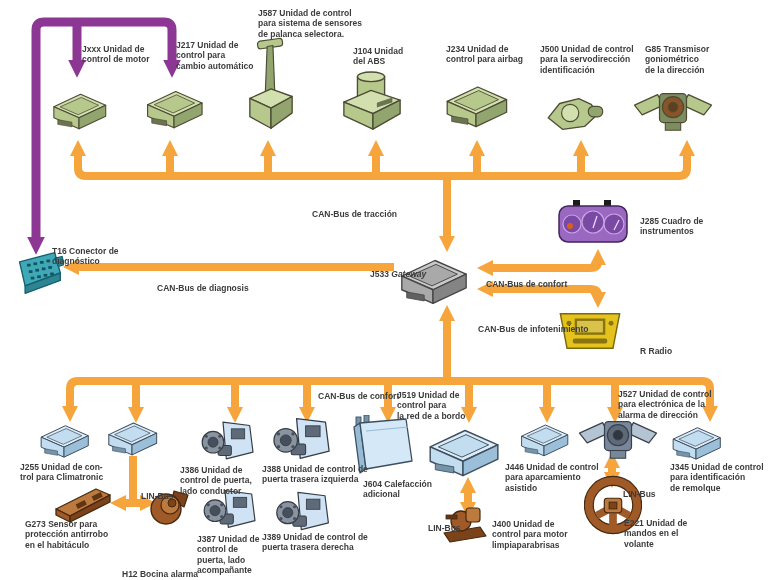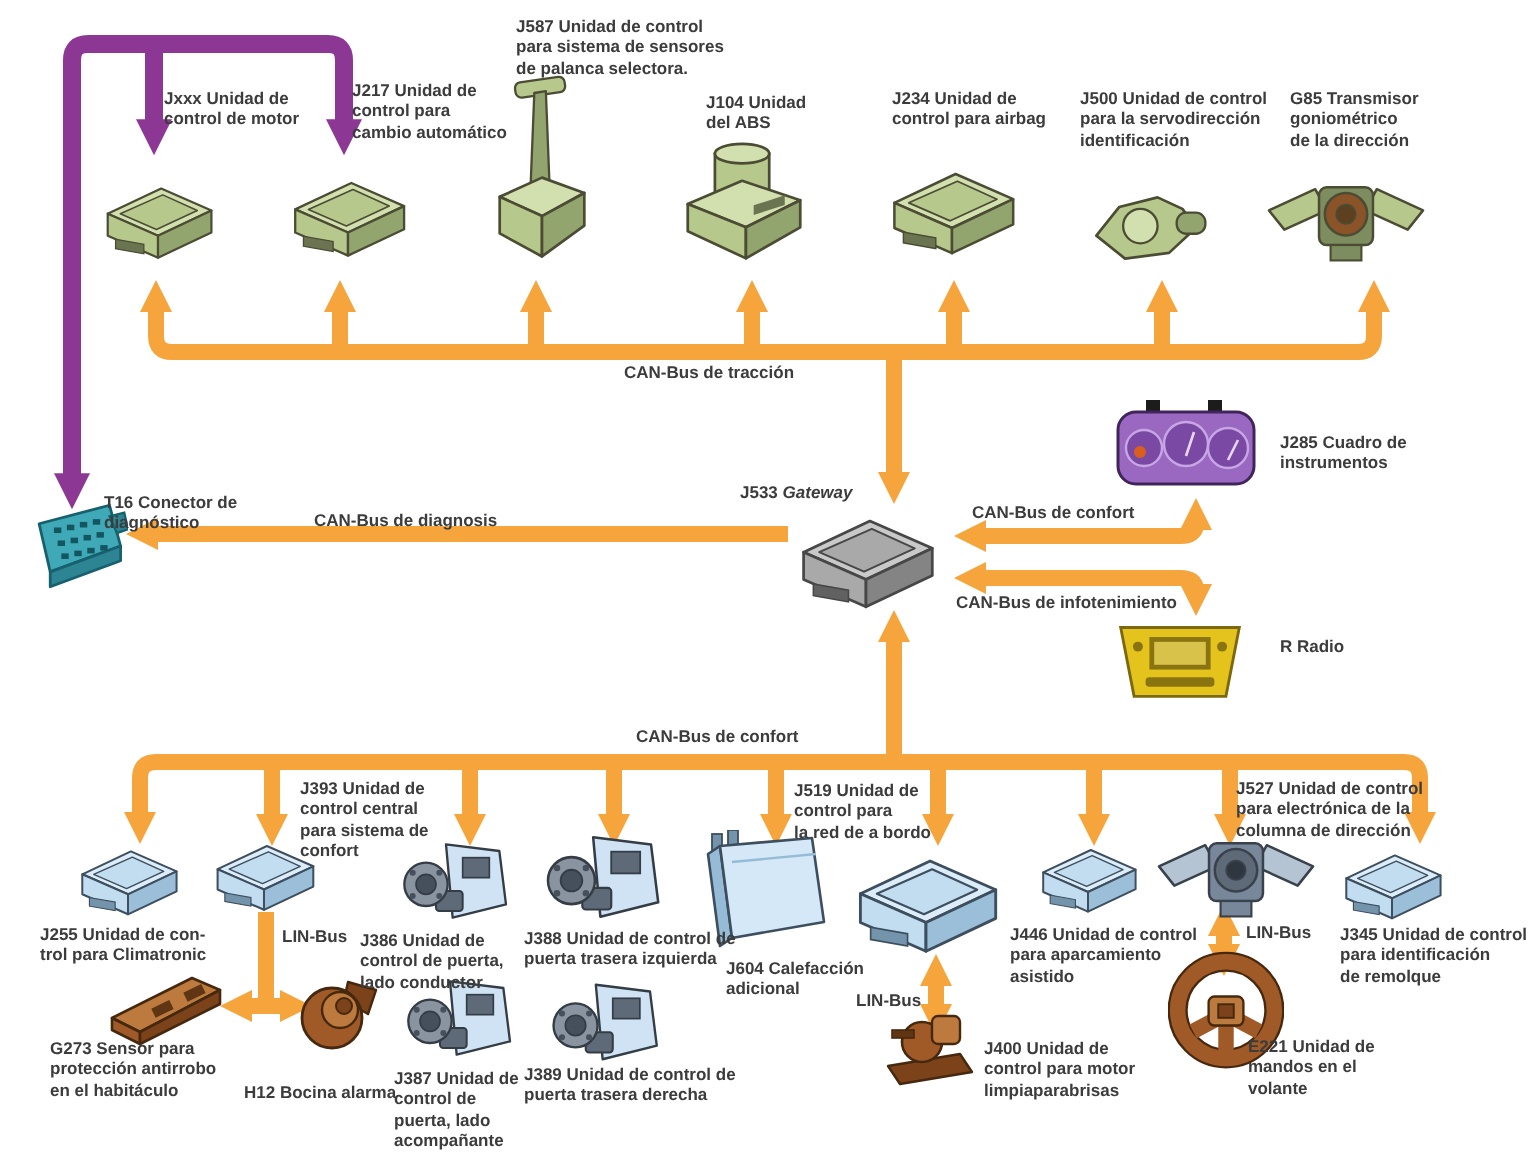--- a/index.html
+++ b/index.html
@@ -1,21 +1,21 @@
 <!DOCTYPE html>
 <html style="--bus-orange: #F5A53B; --bus-purple: #8C3794; --device-green: #B7C88C; --device-blue: #C2DCF0; --device-brown: #A05A28; --connector-teal: #3FA9B8; --cluster-purple: #9A68C0; --radio-yellow: #E4C31D; --gateway-gray: #A9A9A9; --text: #3C3C3C;"><head>
 <meta charset="utf-8">
 <style>
   html,body{margin:0;padding:0;background:#fff;}
   #stage{position:relative;width:768px;height:580px;background:#fff;overflow:hidden;
          font-family:"Liberation Sans",sans-serif;}
   #busnet{position:absolute;left:0;top:0;}
   .lbl{position:absolute;font-weight:bold;font-size:8.5px;line-height:1.22;
        color:#3c3c3c;white-space:pre-line;letter-spacing:0;}
-  .lbl.one{white-space:nowrap;}
+  .lbl.one{white-space:nowrap;margin-top:28px;}
   .lbl .it{font-style:italic;text-align:center;}
   .dev{position:absolute;}
   .dev svg{width:100%;height:100%;overflow:visible;display:block;}
   
   .green {--t:#d2dfae;--f:#b7c88c;--s:#93a56e;--o:#4c4c34;--d:#6b7450;}
   .gray  {--t:#c9c9c9;--f:#a9a9a9;--s:#848484;--o:#474747;--d:#616161;}
   .blue  {--t:#dcecf8;--f:#c2dcf0;--s:#9cbfd9;--o:#3d4e5e;--d:#7494ac;}
   .lightblue{--t:#d4e8f7;--f:#bedcef;--s:#95bbd6;--o:#3d4e5e;--d:#7494ac;}
   .brown {--t:#bd7a3e;--f:#a05a28;--s:#7c431a;--o:#46280e;--d:#5f3514;}
   .door  {--t:#cfe3f4;--f:#8a93a0;--s:#5f6a78;--o:#343c46;--d:#46505c;}
@@ -377,24 +377,20 @@
   <div class="lbl one" style="left:486px;top:251px">CAN-Bus de confort</div>
   <div class="lbl" style="left:640px;top:216px;width:90px">J285 Cuadro de
 instrumentos</div>
   <div class="lbl one" style="left:478px;top:296px">CAN-Bus de infotenimiento</div>
   <div class="lbl one" style="left:640px;top:318px">R Radio</div>
 
   <div class="lbl one" style="left:318px;top:363px">CAN-Bus de confort</div>
 
   <div class="lbl" style="left:20px;top:462px;width:100px">J255 Unidad de con-
 trol para Climatronic</div>
-  <div class="lbl" style="left:150px;top:389px;width:80px">J393 Unidad de
-control central
-para sistema de
-confort</div>
   <div class="lbl one" style="left:141px;top:463px">LIN-Bus</div>
   <div class="lbl" style="left:25px;top:519px;width:100px">G273 Sensor para
 protección antirrobo
 en el habitáculo</div>
   <div class="lbl one" style="left:122px;top:541px">H12 Bocina alarma</div>
   <div class="lbl" style="left:180px;top:465px;width:90px">J386 Unidad de
 control de puerta,
 lado conductor</div>
   <div class="lbl" style="left:197px;top:534px;width:80px">J387 Unidad de
 control de
@@ -411,21 +407,21 @@
 la red de a bordo</div>
   <div class="lbl one" style="left:428px;top:495px">LIN-Bus</div>
   <div class="lbl" style="left:492px;top:519px;width:95px">J400 Unidad de
 control para motor
 limpiaparabrisas</div>
   <div class="lbl" style="left:505px;top:462px;width:115px">J446 Unidad de control
 para aparcamiento
 asistido</div>
   <div class="lbl" style="left:618px;top:389px;width:115px">J527 Unidad de control
 para electrónica de la
-columna de dirección</div>
+alarma de dirección</div>
   <div class="lbl one" style="left:623px;top:461px">LIN-Bus</div>
   <div class="lbl" style="left:624px;top:518px;width:85px">E221 Unidad de
 mandos en el
 volante</div>
   <div class="lbl" style="left:670px;top:462px;width:115px">J345 Unidad de control
 para identificación
 de remolque</div>
 
 </div>
 

